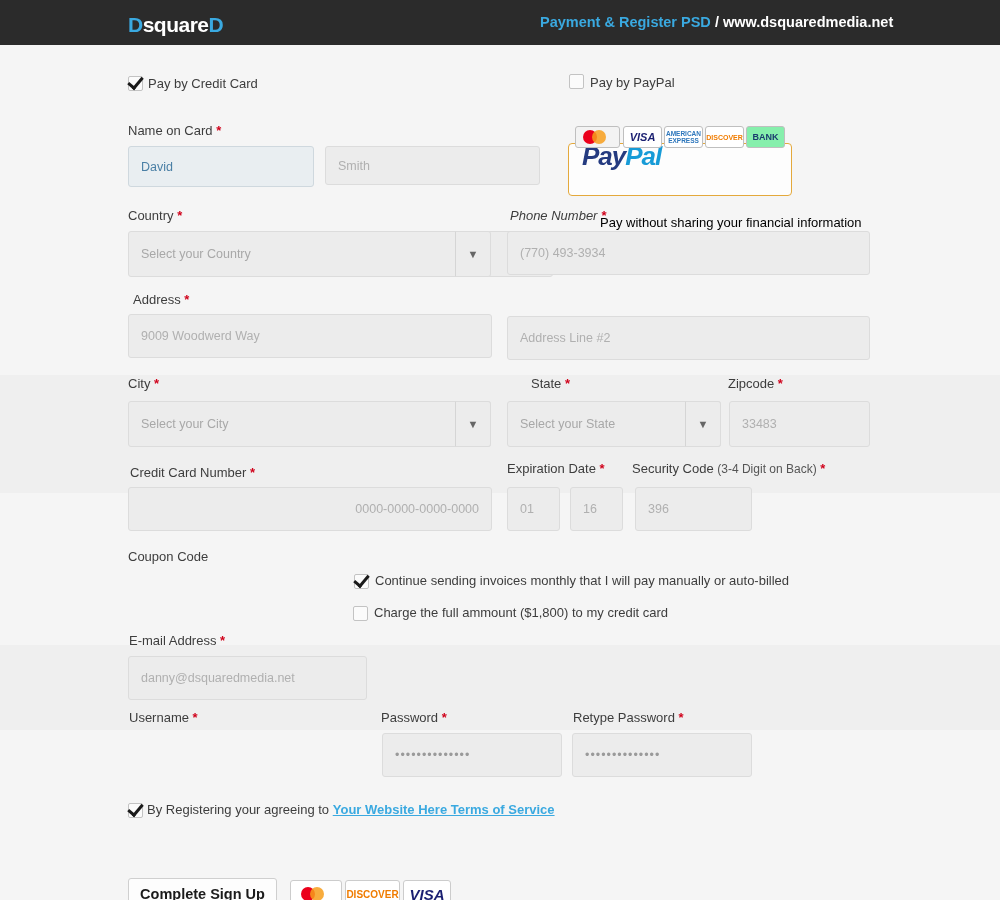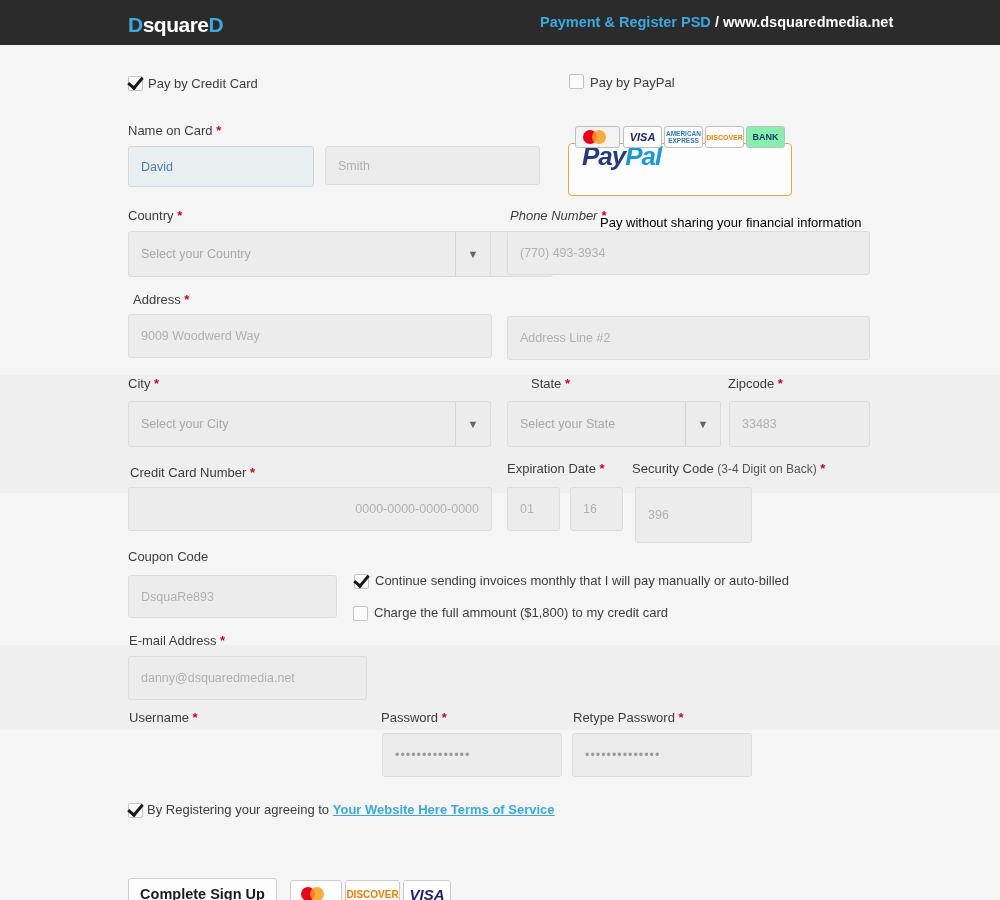--- a/index.html
+++ b/index.html
@@ -222,24 +222,23 @@
     <div class="lbl" style="left:507px;top:416px;">
       <span>Expiration Date</span><span class="req"> *</span>
     </div>
     <input class="field" style="left: 507px; top: 442px; width: 53px; height: 44px;" placeholder="01">
     <input class="field" style="left: 570px; top: 442px; width: 53px; height: 44px;" placeholder="16">
 
     <div class="lbl" style="left:632px;top:416px;">
       <span>Security Code</span>
       <span class="small">(3-4 Digit on Back)</span><span class="req"> *</span>
     </div>
-    <input class="field" style="left: 635px; top: 442px; width: 117px; height: 56px;" placeholder="396">
+    <input class="field" style="left: 635px; top: 442px; width: 117px; height: 44px;" placeholder="396">
 
     <div class="lbl" style="left:128px;top:504px;">Coupon Code</div>
-    <input class="field" style="left: 128px; top: 530px; width: 209px; height: 43px;" placeholder="DsquaRe893">
 
     <div class="cb checked" style="left:354px;top:529px;"></div>
     <div class="cb-label" style="left:375px;top:528px;">Continue sending  invoices monthly that I will pay manually or auto-billed</div>
 
     <div class="cb" style="left:353px;top:561px;"></div>
     <div class="cb-label" style="left:374px;top:560px;">Charge the full ammount ($1,800) to my credit card</div>
 
     <div class="lbl" style="left:129px;top:588px;">
       <span>E-mail Address</span><span class="req"> *</span>
     </div>

